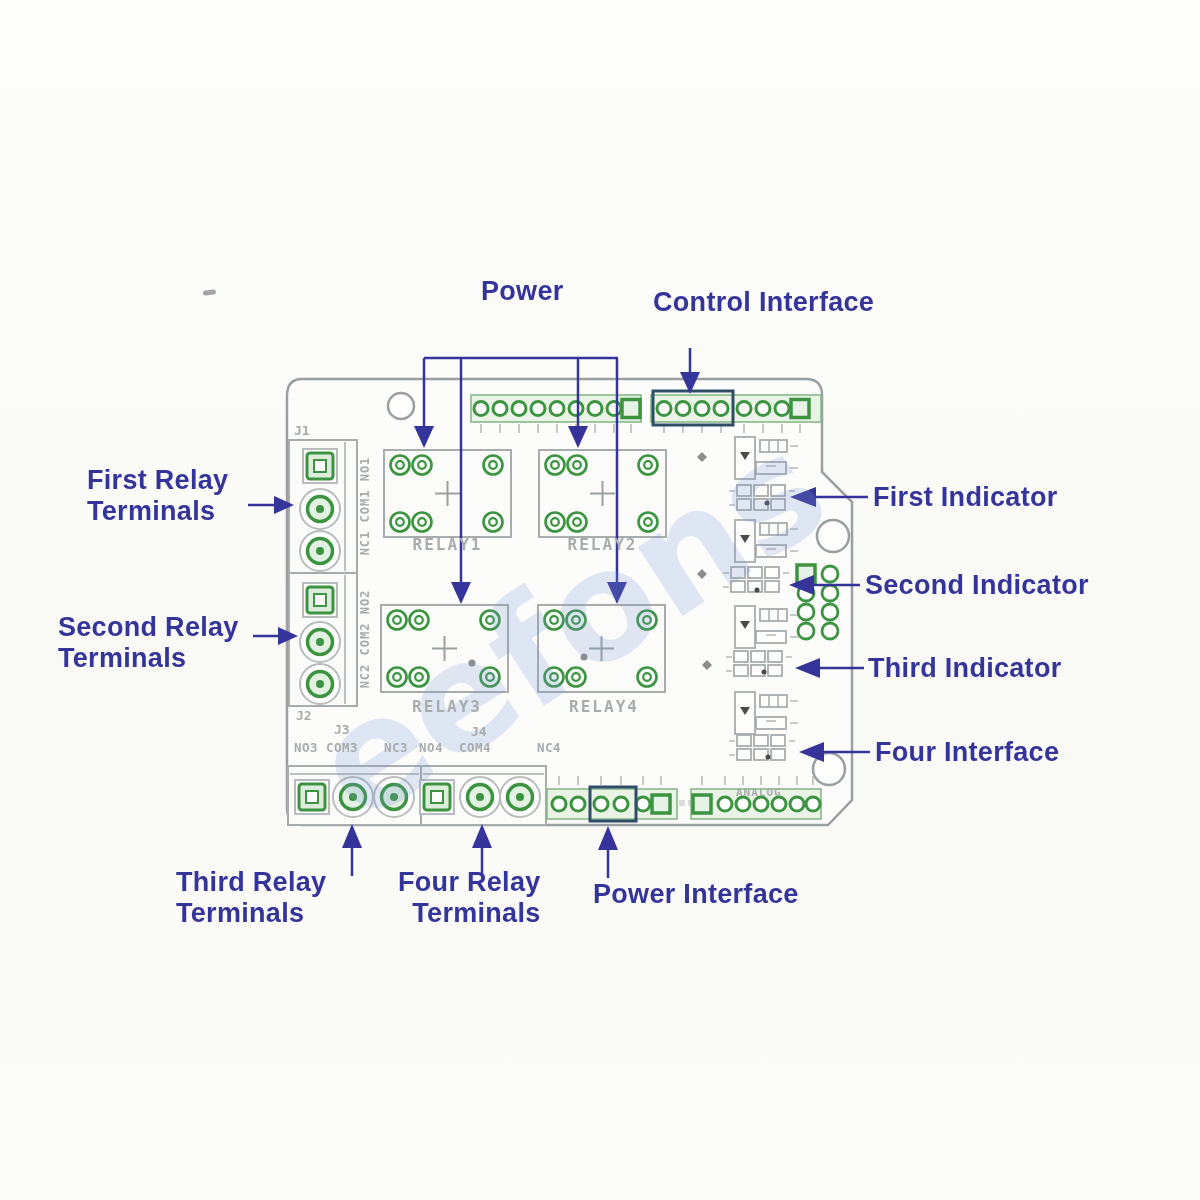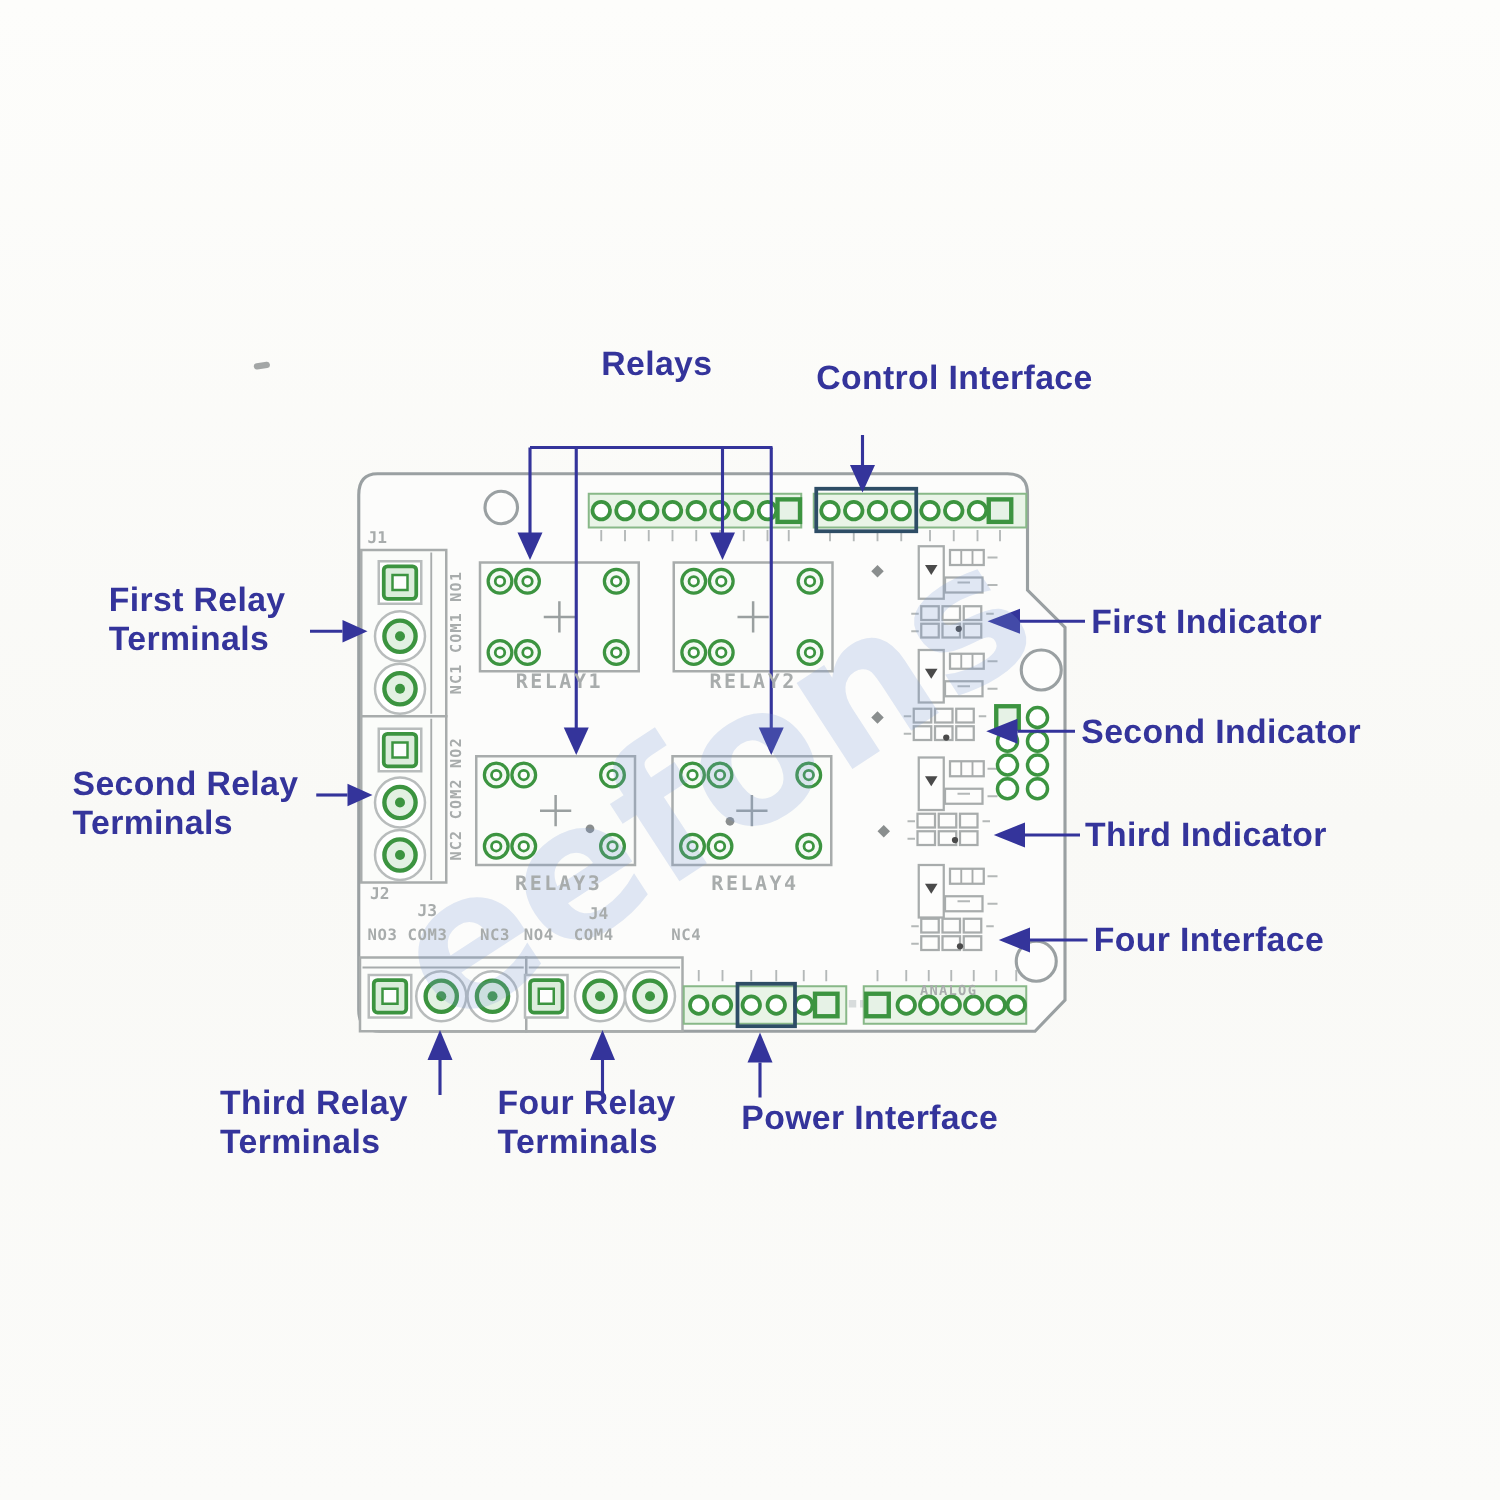--- a/index.html
+++ b/index.html
@@ -271,36 +271,36 @@
     <g>
       <path d="M608,878 V850" stroke="#34349b" stroke-width="2.5"></path>
       <polygon points="598,850 618,850 608,826" fill="#34349b"></polygon>
     </g>
   </svg>
 
   <div class="watermark">eefons</div>
 
   <div class="camera-dash"></div>
 
-  <div class="ann" style="left:481px;top:276px;">Relays</div>
+  <div class="ann" style="left:481px;top:276px;">Power</div>
   <div class="ann" style="left:653px;top:287px;">Control Interface</div>
 
   <div class="ann" style="left:87px;top:465px;">
     <div>First Relay</div>
     <div>Terminals</div>
   </div>
   <div class="ann" style="left:58px;top:612px;">
     <div>Second Relay</div>
     <div>Terminals</div>
   </div>
   <div class="ann" style="left:176px;top:867px;">
     <div>Third Relay</div>
     <div>Terminals</div>
   </div>
-  <div class="ann" style="left:398px;top:867px;">
+  <div class="ann" style="left:398px;top:867px;text-align:right;">
     <div>Four Relay</div>
     <div>Terminals</div>
   </div>
   <div class="ann" style="left:593px;top:879px;">Power Interface</div>
 
   <div class="ann" style="left:873px;top:482px;">First Indicator</div>
   <div class="ann" style="left:865px;top:570px;text-align:center;">Second Indicator</div>
   <div class="ann" style="left:868px;top:653px;">Third Indicator</div>
   <div class="ann" style="left:875px;top:737px;">Four Interface</div>
 

